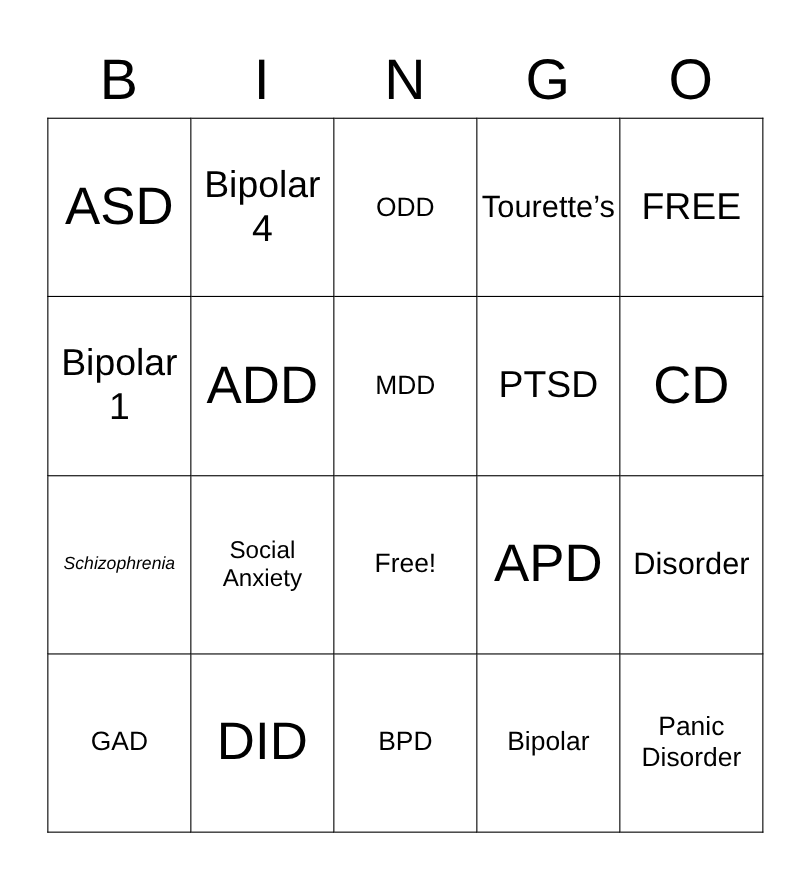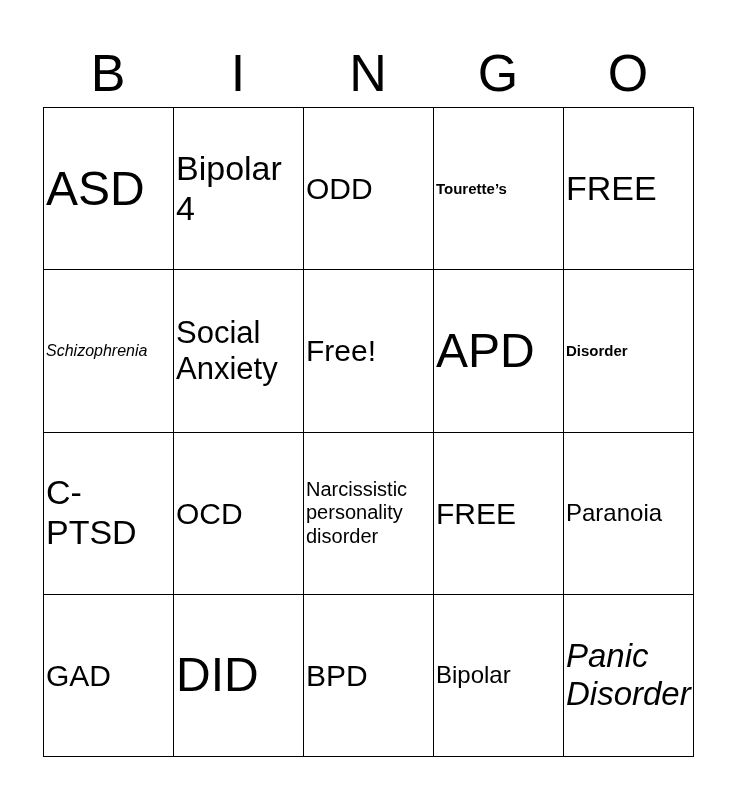--- a/index.html
+++ b/index.html
@@ -1,27 +1,27 @@
 <!DOCTYPE html>
 <html><head>
 <meta charset="utf-8">
 <style>
   html,body{margin:0;padding:0;background:#fff;}
   body{width:736px;height:800px;position:relative;font-family:"Liberation Sans",sans-serif;color:#000;overflow:hidden;}
   .header{position:absolute;left:43px;top:42px;width:650px;height:62px;display:flex;}
   .header span{width:130px;text-align:center;font-size:52px;line-height:62px;}
   .grid{position:absolute;left:43px;top:107px;width:650px;height:650px;border-collapse:collapse;table-layout:fixed;}
-  .grid td{width:130px;height:130px;border:1.5px solid #000;text-align:left;vertical-align:middle;padding:0 2px;line-height:1.17;box-sizing:border-box;}
+  .grid td{width:130px;height:130px;border:1.5px solid #000;text-align:center;vertical-align:middle;padding:0 2px;line-height:1.17;box-sizing:border-box;}
   .s52{font-size:48px;line-height:1.0;}
-  .s44{font-size:30px;line-height:1.17;}
+  .s44{font-size:24px;line-height:1.17;}
   .s36{font-size:34px;}
-  .s30{font-size:31px;line-height:1.17;}
-  .s28{font-size:33px;line-height:1.17;font-style:italic;}
+  .s30{font-size:22px;line-height:1.17;}
+  .s28{font-size:24px;line-height:1.17;}
   .s24{font-size:24px;}
-  .s22{font-size:15px;font-weight:bold;}
+  .s22{font-size:28px;}
   .s20{font-size:20px;line-height:1.3;}
   .s16{font-size:16px;font-style:italic;}
 </style>
 </head>
 <body>
 
 <div class="header">
   <span>B</span>
   <span>I</span>
   <span>N</span>
@@ -32,32 +32,32 @@
 <table class="grid">
   <tbody>
       <tr>
     <td class="s52">ASD</td>
     <td class="s36">Bipolar 4</td>
     <td class="s44">ODD</td>
     <td class="s22">Tourette’s</td>
     <td class="s36">FREE</td>
   </tr>
   <tr>
+    <td class="s36">Bipolar 1</td>
+    <td class="s52">ADD</td>
+    <td class="s44">MDD</td>
+    <td class="s36">PTSD</td>
+    <td class="s52">CD</td>
+  </tr>
+  <tr>
     <td class="s16">Schizophrenia</td>
     <td class="s30">Social Anxiety</td>
     <td class="s44">Free!</td>
     <td class="s52">APD</td>
     <td class="s22">Disorder</td>
-  </tr>
-  <tr>
-    <td class="s36">C-PTSD</td>
-    <td class="s44">OCD</td>
-    <td class="s20">Narcissistic personality disorder</td>
-    <td class="s44">FREE</td>
-    <td class="s24">Paranoia</td>
   </tr>
   <tr>
     <td class="s44">GAD</td>
     <td class="s52">DID</td>
     <td class="s44">BPD</td>
     <td class="s24">Bipolar</td>
     <td class="s28">Panic Disorder</td>
   </tr>
 </tbody>
   </table>

